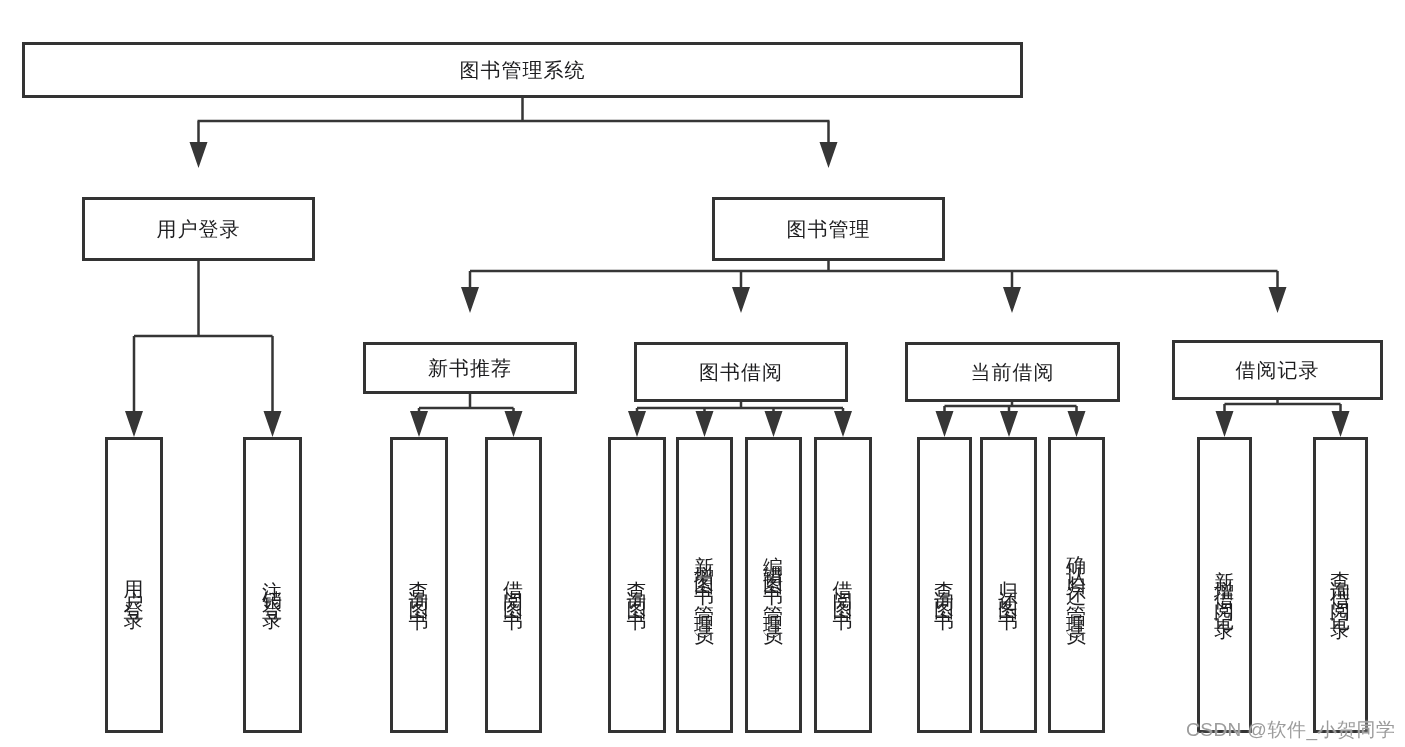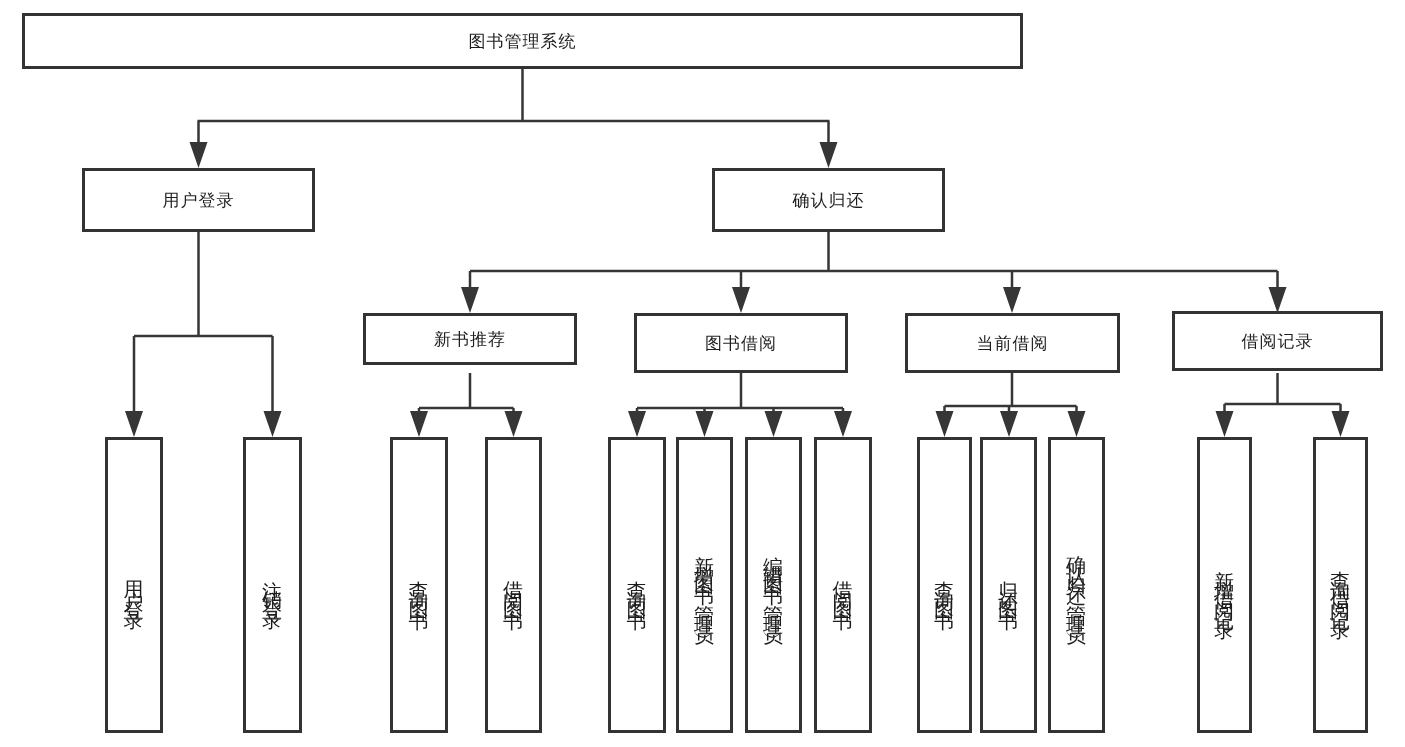--- a/index.html
+++ b/index.html
@@ -29,23 +29,24 @@
   }
   .box{
     position:absolute;
     box-sizing:border-box;
     border:3px solid #333333;
     background:var(--background);
     display:flex;align-items:center;justify-content:center;
     text-align:center;
   }
   .box.h{
-    font-size:17px;
+    font-size:20px;
     letter-spacing:1px;
     white-space:nowrap;
+    margin-top:29px;
   }
   .box.v{
     top:437px;height:296px;
     writing-mode:vertical-rl;
     font-size:20px;
     letter-spacing:10px;
     line-height:1;
   }
   #watermark{
     position:absolute;
@@ -116,21 +117,21 @@
       M935.5 411 L953.5 411 L944.5 437 Z
       M1000 411 L1018 411 L1009 437 Z
       M1067.5 411 L1085.5 411 L1076.5 437 Z
       M1215.5 411 L1233.5 411 L1224.5 437 Z
       M1331.5 411 L1349.5 411 L1340.5 437 Z"></path>
   </svg>
 
   <div class="box h" style="left:22px;top:13px;width:1001px;height:56px">图书管理系统</div>
 
   <div class="box h" style="left:82px;top:168px;width:233px;height:64px">用户登录</div>
-  <div class="box h" style="left:712px;top:168px;width:233px;height:64px">确认归还</div>
+  <div class="box h" style="left:712px;top:168px;width:233px;height:64px">图书管理</div>
 
   <div class="box h" style="left:363px;top:313px;width:214px;height:52px">新书推荐</div>
   <div class="box h" style="left:634px;top:313px;width:214px;height:60px">图书借阅</div>
   <div class="box h" style="left:905px;top:313px;width:215px;height:60px">当前借阅</div>
   <div class="box h" style="left:1172px;top:311px;width:211px;height:60px">借阅记录</div>
 
   <div class="box v" style="left:105px;width:58px">用户登录</div>
   <div class="box v" style="left:243px;width:59px">注销登录</div>
 
   <div class="box v" style="left:390px;width:58px">查询图书</div>
@@ -141,14 +142,15 @@
   <div class="box v" style="left:745px;width:57px">编辑图书（管理员）</div>
   <div class="box v" style="left:814px;width:58px">借阅图书</div>
 
   <div class="box v" style="left:917px;width:55px">查询图书</div>
   <div class="box v" style="left:980px;width:57px">归还图书</div>
   <div class="box v" style="left:1048px;width:57px">确认归还（管理员）</div>
 
   <div class="box v" style="left:1197px;width:55px">新增借阅记录</div>
   <div class="box v" style="left:1313px;width:55px">查询借阅记录</div>
 
+  <div id="watermark">CSDN @软件_小贺同学</div>
 
 </div>
 
 </body></html>

